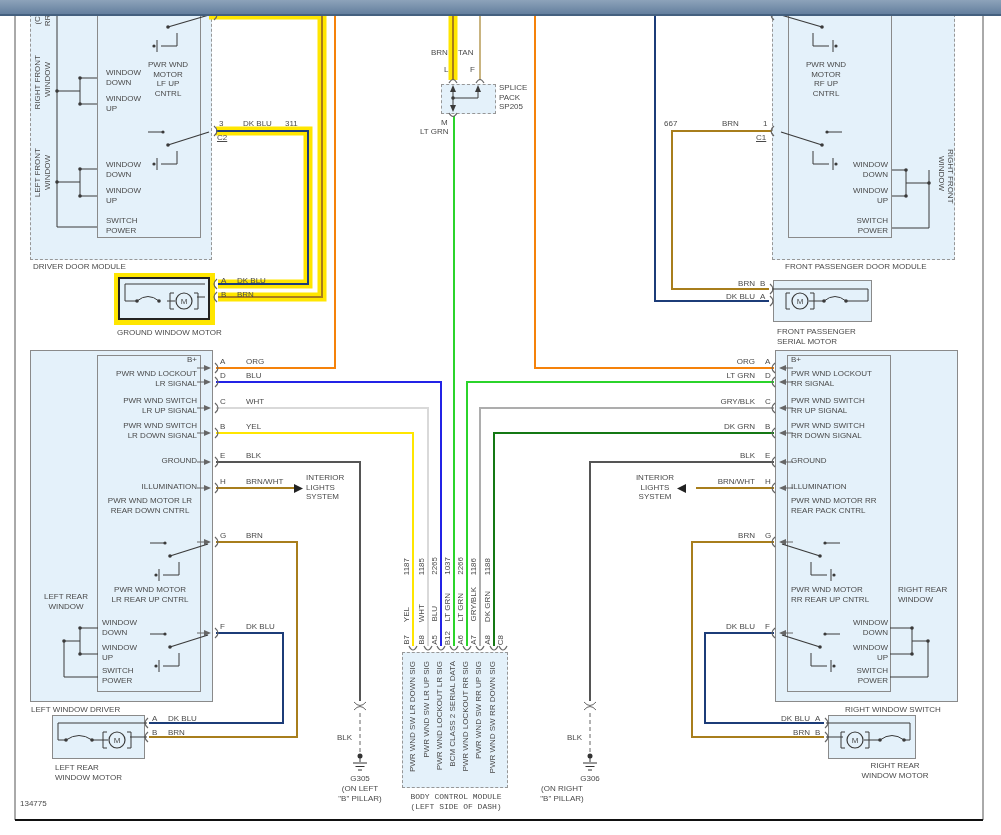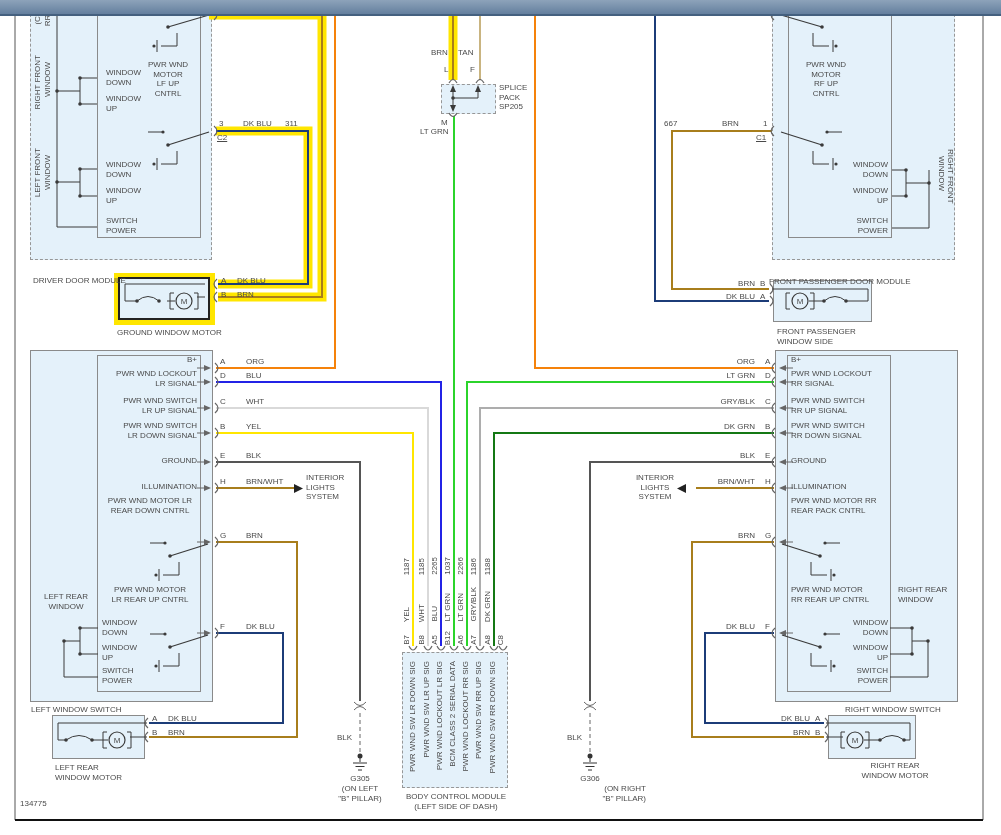--- a/index.html
+++ b/index.html
@@ -330,21 +330,21 @@
   <div class="lbl" style="left:106px;top:160px;">WINDOW
 DOWN</div>
   <div class="lbl" style="left:106px;top:186px;">WINDOW
 UP</div>
   <div class="lbl" style="left:106px;top:216px;">SWITCH
 POWER</div>
   <div class="lbl c" style="left:140px;top:60px;width:56px;">PWR WND
 MOTOR
 LF UP
 CNTRL</div>
-  <div class="lbl" style="left:33px;top:276px;">DRIVER DOOR MODULE</div>
+  <div class="lbl" style="left:33px;top:262px;">DRIVER DOOR MODULE</div>
   <div class="lbl" style="left:219px;top:119px;">3</div>
   <div class="lbl" style="left:243px;top:119px;">DK BLU</div>
   <div class="lbl" style="left:285px;top:119px;">311</div>
   <div class="lbl u" style="left:217px;top:133px;">C2</div>
 
   <div class="lbl" style="left:221px;top:276px;">A</div>
   <div class="lbl" style="left:237px;top:276px;">DK BLU</div>
   <div class="lbl" style="left:221px;top:290px;">B</div>
   <div class="lbl" style="left:237px;top:290px;">BRN</div>
   <div class="lbl" style="left:117px;top:328px;">GROUND WINDOW MOTOR</div>
@@ -369,28 +369,28 @@
   <div class="lbl" style="left:763px;top:119px;">1</div>
   <div class="lbl u" style="left:756px;top:133px;">C1</div>
   <div class="lbl r" style="left:850px;top:160px;width:38px;">WINDOW
 DOWN</div>
   <div class="lbl r" style="left:850px;top:186px;width:38px;">WINDOW
 UP</div>
   <div class="lbl r" style="left:850px;top:216px;width:38px;">SWITCH
 POWER</div>
   <div class="lbl vd" style="left:945px;top:149px;">RIGHT FRONT</div>
   <div class="lbl vd" style="left:936px;top:156px;">WINDOW</div>
-  <div class="lbl" style="left:769px;top:262px;margin-top:15px;">FRONT PASSENGER DOOR MODULE</div>
+  <div class="lbl" style="left:785px;top:262px;">FRONT PASSENGER DOOR MODULE</div>
 
   <div class="lbl r" style="left:721px;top:279px;width:34px;">BRN</div>
   <div class="lbl" style="left:760px;top:279px;">B</div>
   <div class="lbl r" style="left:711px;top:292px;width:44px;">DK BLU</div>
   <div class="lbl" style="left:760px;top:292px;">A</div>
   <div class="lbl" style="left:777px;top:327px;">FRONT PASSENGER
-WINDOW SIDE</div>
+SERIAL MOTOR</div>
   <div class="lbl c" style="left:794px;top:297px;width:12px;">M</div>
 
   <div class="lbl r" style="left:150px;top:355px;width:47px;">B+</div>
   <div class="lbl r" style="left:102px;top:369px;width:95px;">PWR WND LOCKOUT
 LR SIGNAL</div>
   <div class="lbl r" style="left:102px;top:396px;width:95px;">PWR WND SWITCH
 LR UP SIGNAL</div>
   <div class="lbl r" style="left:102px;top:421px;width:95px;">PWR WND SWITCH
 LR DOWN SIGNAL</div>
   <div class="lbl r" style="left:147px;top:456px;width:50px;">GROUND</div>
@@ -400,21 +400,21 @@
   <div class="lbl c" style="left:104px;top:585px;width:92px;">PWR WND MOTOR
 LR REAR UP CNTRL</div>
   <div class="lbl c" style="left:42px;top:592px;width:48px;">LEFT REAR
 WINDOW</div>
   <div class="lbl" style="left:102px;top:618px;">WINDOW
 DOWN</div>
   <div class="lbl" style="left:102px;top:643px;">WINDOW
 UP</div>
   <div class="lbl" style="left:102px;top:666px;">SWITCH
 POWER</div>
-  <div class="lbl" style="left:31px;top:705px;">LEFT WINDOW SWITCH</div>
+  <div class="lbl" style="left:31px;top:705px;">LEFT WINDOW DRIVER</div>
   <div class="lbl" style="left:306px;top:473px;">INTERIOR
 LIGHTS
 SYSTEM</div>
 
   <div class="lbl" style="left:220px;top:357px;">A</div>
   <div class="lbl" style="left:246px;top:357px;">ORG</div>
   <div class="lbl" style="left:220px;top:371px;">D</div>
   <div class="lbl" style="left:246px;top:371px;">BLU</div>
   <div class="lbl" style="left:220px;top:397px;">C</div>
   <div class="lbl" style="left:246px;top:397px;">WHT</div>
@@ -494,21 +494,21 @@
   <div class="lbl v" style="left:469px;bottom:190px;">A7</div>
   <div class="lbl v" style="left:483px;bottom:190px;">A8</div>
   <div class="lbl v" style="left:496px;bottom:190px;">C8</div>
   <div class="lbl v" style="left:408px;top:661px;">PWR WND SW LR DOWN SIG</div>
   <div class="lbl v" style="left:422px;top:661px;">PWR WND SW LR UP SIG</div>
   <div class="lbl v" style="left:435px;top:661px;">PWR WND LOCKOUT LR SIG</div>
   <div class="lbl v" style="left:448px;top:661px;">BCM CLASS 2 SERIAL DATA</div>
   <div class="lbl v" style="left:461px;top:661px;">PWR WND LOCKOUT RR SIG</div>
   <div class="lbl v" style="left:474px;top:661px;">PWR WND SW RR UP SIG</div>
   <div class="lbl v" style="left:488px;top:661px;">PWR WND SW RR DOWN SIG</div>
-  <div class="lbl c" style="left:398px;top:792px;width:116px;">BODY CONTROL MODULE
+  <div class="lbl c" style="left:398px;top:792px;width:116px;font-family:Liberation Mono, monospace;">BODY CONTROL MODULE
 (LEFT SIDE OF DASH)</div>
 
   <div class="lbl" style="left:152px;top:714px;">A</div>
   <div class="lbl" style="left:168px;top:714px;">DK BLU</div>
   <div class="lbl" style="left:152px;top:728px;">B</div>
   <div class="lbl" style="left:168px;top:728px;">BRN</div>
   <div class="lbl" style="left:55px;top:763px;">LEFT REAR
 WINDOW MOTOR</div>
   <div class="lbl c" style="left:111px;top:736px;width:12px;">M</div>
 
@@ -519,17 +519,17 @@
   <div class="lbl c" style="left:845px;top:761px;width:100px;">RIGHT REAR
 WINDOW MOTOR</div>
   <div class="lbl c" style="left:849px;top:736px;width:12px;">M</div>
 
   <div class="lbl r" style="left:322px;top:733px;width:30px;">BLK</div>
   <div class="lbl c" style="left:338px;top:774px;width:44px;">G305</div>
   <div class="lbl c" style="left:328px;top:784px;width:64px;">(ON LEFT
 "B" PILLAR)</div>
   <div class="lbl r" style="left:552px;top:733px;width:30px;">BLK</div>
   <div class="lbl c" style="left:568px;top:774px;width:44px;">G306</div>
-  <div class="lbl c" style="left:582px;top:784px;width:64px;text-align:right;">(ON RIGHT
+  <div class="lbl c" style="left:530px;top:784px;width:64px;">(ON RIGHT
 "B" PILLAR)</div>
 
   <div class="lbl" style="left:20px;top:799px;">134775</div>
 </div>
 
 </body></html>

